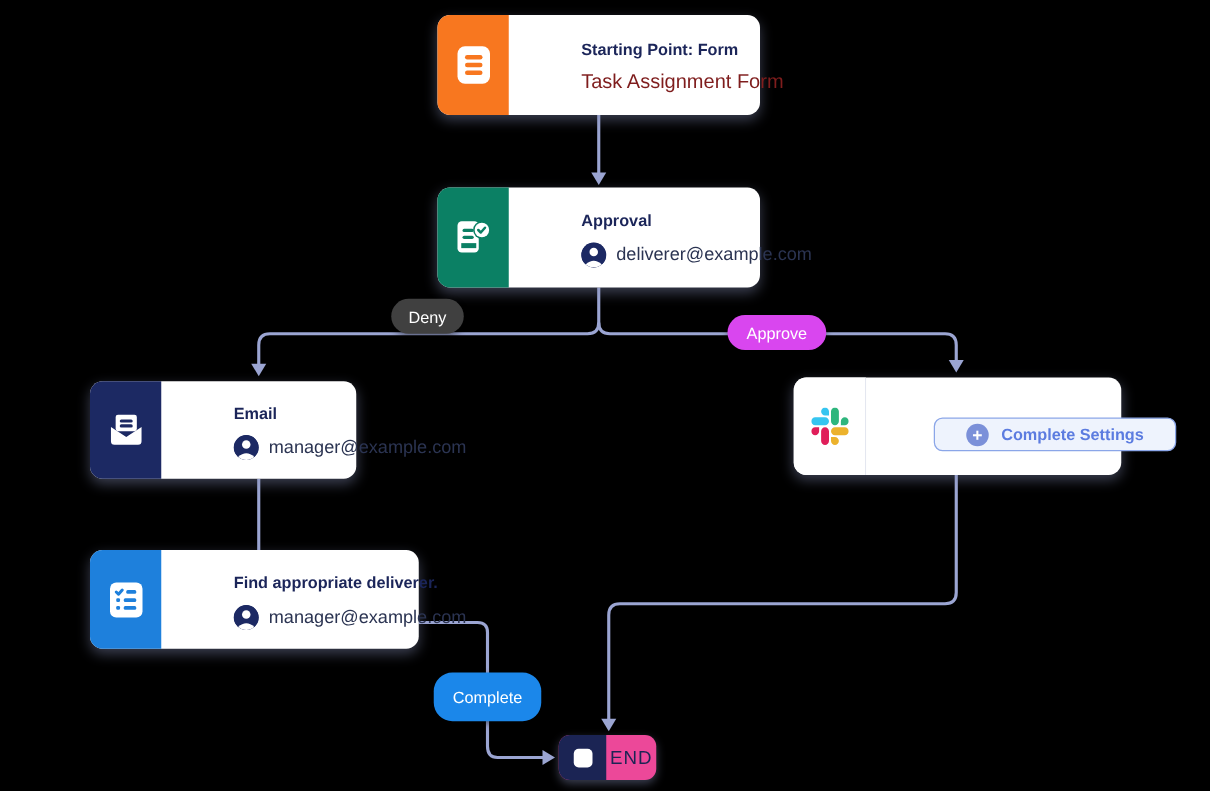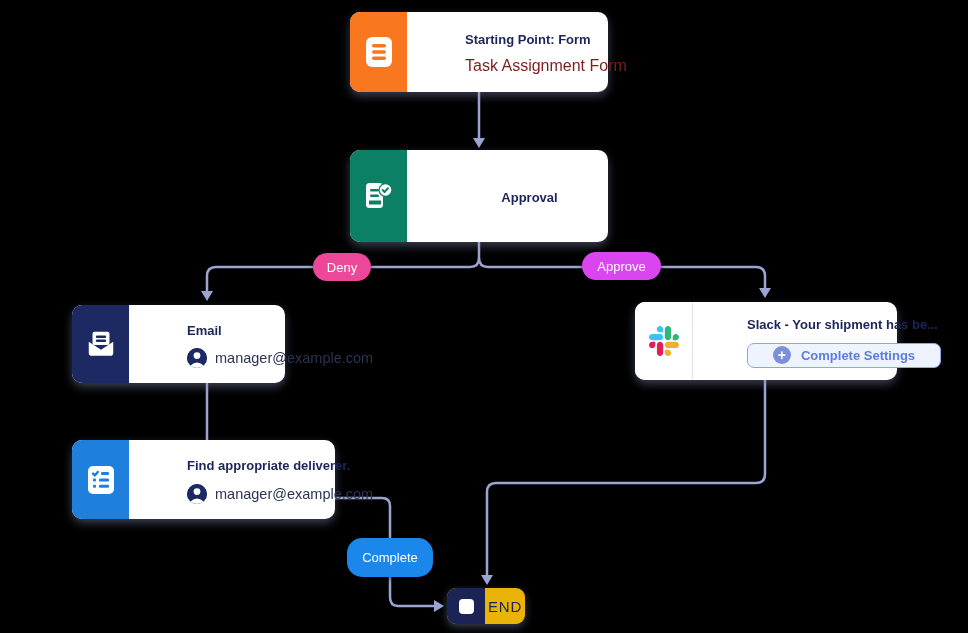--- a/index.html
+++ b/index.html
@@ -26,36 +26,36 @@
   
   .acc-orange{background:#F8771F;}
   .acc-green{background:#0B8064;}
   .acc-navy{background:#1C2963;}
   .acc-blue{background:#1E80DC;}
 
   
   .pill{position:absolute;z-index:4;border-radius:15px;color:#fff;font-size:13px;font-weight:500;
         display:flex;align-items:center;justify-content:center;
         box-shadow:0 2px 5px rgba(0,0,0,0.45);}
-  .pill-deny{left:313px;top:253px;width:58px;height:28px;background:#ec4899;}
+  .pill-deny{left:313px;top:239px;width:58px;height:28px;background:#404040;}
   .pill-approve{left:582px;top:252px;width:79px;height:28px;background:#d946ef;}
   .pill-complete{left:347px;top:538px;width:86px;height:39px;background:#1B87EA;}
 
   
   .cs-btn{margin-top:10px;height:27px;width:194px;border-radius:7px;background:#EEF3FD;
           border:1.5px solid #8BA6E8;display:flex;align-items:center;justify-content:center;
           cursor:pointer;padding:0;}
   .plusCircle{width:18px;height:18px;border-radius:50%;background:#7B90D9;color:#fff;
               display:flex;align-items:center;justify-content:center;font-size:14px;
               font-weight:700;line-height:1;flex:0 0 18px;}
   .cs-label{font-size:13px;font-weight:700;color:#5C7CE0;margin-left:10px;}
 
   
   .endNode{position:absolute;left:447px;top:588px;width:78px;height:36px;z-index:3;
-           background:#eab308;border-radius:9px;display:flex;box-shadow:0 3px 8px rgba(130,140,180,0.45);}
+           background:#ec4899;border-radius:9px;display:flex;box-shadow:0 3px 8px rgba(130,140,180,0.45);}
   .endIconSec{width:38px;flex:0 0 38px;background:#1B2454;border-radius:9px 0 0 9px;
               display:flex;align-items:center;justify-content:center;}
   .endSquare{width:15px;height:15px;background:#fff;border-radius:4px;}
   .endLabel{flex:1;display:flex;align-items:center;justify-content:center;
             font-size:15px;font-weight:500;letter-spacing:0.8px;color:#1B2454;}
 </style>
 </head>
 <body>
 
 <div class="canvas">
@@ -88,34 +88,44 @@
         <rect x="7" y="14.2" width="14" height="3.6" rx="1.8" fill="#F8771F"></rect>
         <rect x="7" y="20.4" width="14" height="3.6" rx="1.8" fill="#F8771F"></rect>
       </svg>
     </div>
     <div class="content">
       <div class="cardTitle">Starting Point: Form</div>
       <div class="cardSub">Task Assignment Form</div>
     </div>
   </div>
 
-  <div class="card" style="left:350px;top:150px;width:258px;height:92px;text-align:center;">
+  <div class="card" style="left:350px;top:150px;width:258px;height:80px;">
     <div class="iconSec acc-green">
       <svg width="30" height="32" viewBox="0 0 30 32">
         <rect x="2" y="3" width="17" height="25" rx="3.5" fill="#fff"></rect>
         <rect x="6" y="9" width="9" height="2.6" rx="1.3" fill="#0B8064"></rect>
         <rect x="6" y="14.5" width="9" height="2.6" rx="1.3" fill="#0B8064"></rect>
         <rect x="5" y="20.5" width="12" height="4" fill="#0B8064"></rect>
         <circle cx="21.5" cy="10" r="7" fill="#0B8064"></circle>
         <circle cx="21.5" cy="10" r="5.8" fill="#fff"></circle>
         <path d="M18.6,10 l2,2 l3.4,-3.8" stroke="#0B8064" stroke-width="2" fill="none" stroke-linecap="round" stroke-linejoin="round"></path>
       </svg>
     </div>
     <div class="content">
       <div class="cardTitle">Approval</div>
+      <div class="assigneeRow">
+        <span class="avatar">
+          <svg width="20" height="20" viewBox="0 0 20 20">
+            <circle cx="10" cy="10" r="10" fill="#1C2963"></circle>
+            <circle cx="10" cy="7.6" r="3.4" fill="#fff"></circle>
+            <path d="M3.5,17.5 Q10,11.5 16.5,17.5 L16.5,20 L3.5,20 Z" fill="#fff"></path>
+          </svg>
+        </span>
+        <span class="assigneeTxt">deliverer@example.com</span>
+      </div>
     </div>
   </div>
 
   <div class="pill pill-deny">Deny</div>
 
   <div class="pill pill-approve">Approve</div>
 
   <div class="card" style="left:72px;top:305px;width:213px;height:78px;">
     <div class="iconSec acc-navy">
       <svg width="32" height="30" viewBox="0 0 34 30">
@@ -143,21 +153,20 @@
   <div class="card" style="left:635px;top:302px;width:262px;height:78px;">
     <div class="iconSec white">
       <svg width="30" height="30" viewBox="0 0 122.8 122.8">
         <path fill="#E01E5A" d="M25.8 77.6c0 7.1-5.8 12.9-12.9 12.9S0 84.7 0 77.6s5.8-12.9 12.9-12.9h12.9v12.9zM32.3 77.6c0-7.1 5.8-12.9 12.9-12.9s12.9 5.8 12.9 12.9v32.3c0 7.1-5.8 12.9-12.9 12.9s-12.9-5.8-12.9-12.9V77.6z"></path>
         <path fill="#36C5F0" d="M45.2 25.8c-7.1 0-12.9-5.8-12.9-12.9S38.1 0 45.2 0s12.9 5.8 12.9 12.9v12.9H45.2zM45.2 32.3c7.1 0 12.9 5.8 12.9 12.9s-5.8 12.9-12.9 12.9H12.9C5.8 58.1 0 52.3 0 45.2s5.8-12.9 12.9-12.9h32.3z"></path>
         <path fill="#2EB67D" d="M97 45.2c0-7.1 5.8-12.9 12.9-12.9s12.9 5.8 12.9 12.9-5.8 12.9-12.9 12.9H97V45.2zM90.5 45.2c0 7.1-5.8 12.9-12.9 12.9s-12.9-5.8-12.9-12.9V12.9C64.7 5.8 70.5 0 77.6 0s12.9 5.8 12.9 12.9v32.3z"></path>
         <path fill="#ECB22C" d="M77.6 97c7.1 0 12.9 5.8 12.9 12.9s-5.8 12.9-12.9 12.9-12.9-5.8-12.9-12.9V97h12.9zM77.6 90.5c-7.1 0-12.9-5.8-12.9-12.9s5.8-12.9 12.9-12.9h32.3c7.1 0 12.9 5.8 12.9 12.9s-5.8 12.9-12.9 12.9H77.6z"></path>
       </svg>
     </div>
     <div class="content" style="padding-left:14px;">
-      <div class="cardTitle">Slack - Your shipment has be...</div>
       <button class="cs-btn">
         <span class="plusCircle">+</span>
         <span class="cs-label">Complete Settings</span>
       </button>
     </div>
   </div>
 
   <div class="card" style="left:72px;top:440px;width:263px;height:79px;">
     <div class="iconSec acc-blue">
       <svg width="28" height="32" viewBox="0 0 28 32">

